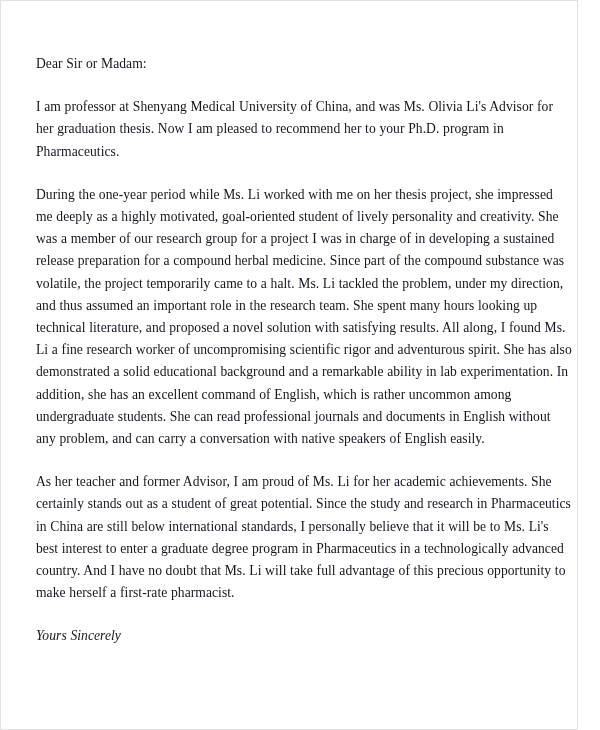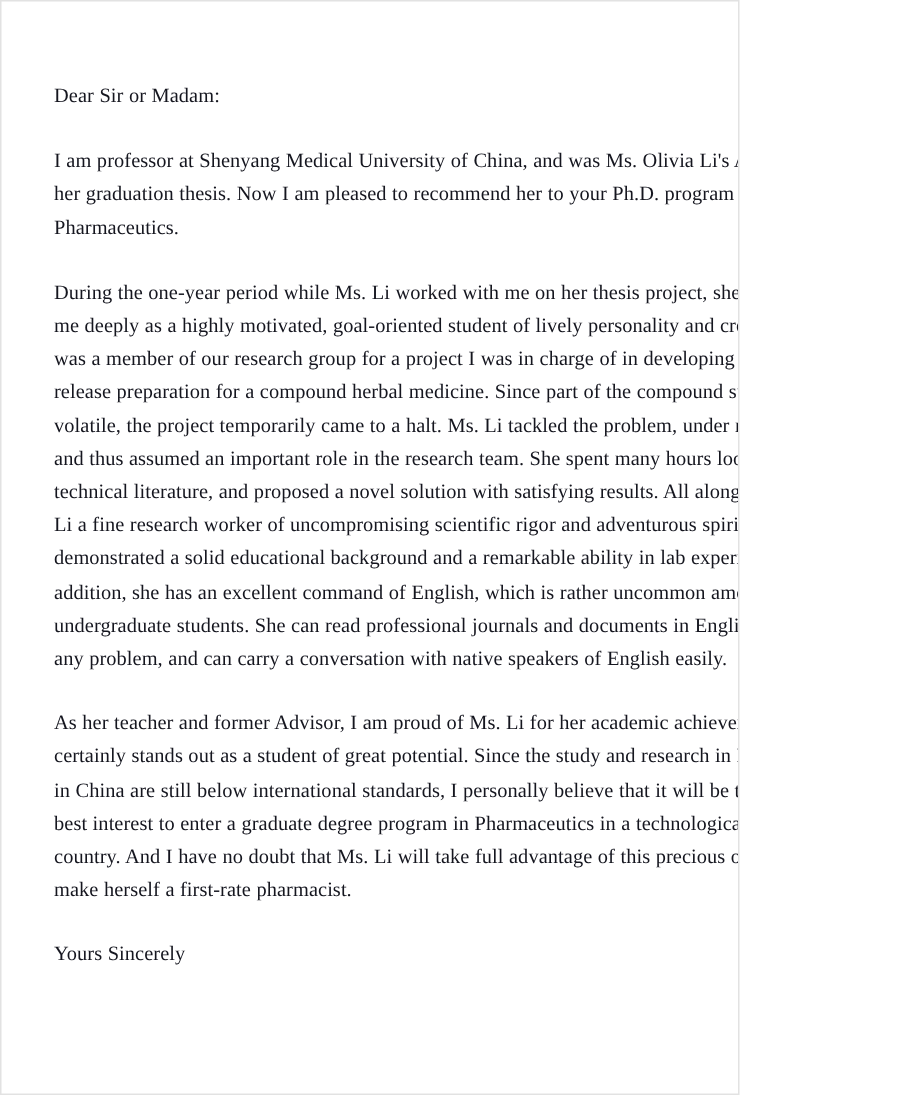--- a/index.html
+++ b/index.html
@@ -4,21 +4,21 @@
 <title>Recommendation Letter</title>
 <style>
   html, body {
     margin: 0;
     padding: 0;
     background: #ffffff;
   }
 
   .page {
     position: relative;
-    width: 493px;
+    width: 578px;
     height: 730px;
     box-sizing: border-box;
     background: #ffffff;
     border: 1px solid #e2e2e2;
     overflow: hidden;
     font-family: "Liberation Serif", "DejaVu Serif", serif;
     color: #15161f;
   }
 
   .letter-body {
@@ -41,20 +41,21 @@
   .para:last-child {
     margin-bottom: 0;
   }
 
   .salutation {
     margin-bottom: 21px;
   }
 
   .closing {
     margin-top: 0;
+    font-style: italic;
   }
 </style>
 </head>
 <body>
 
 <div class="page">
   <div class="letter-body">
 
     <p class="para salutation">Dear Sir or Madam:</p>
 

